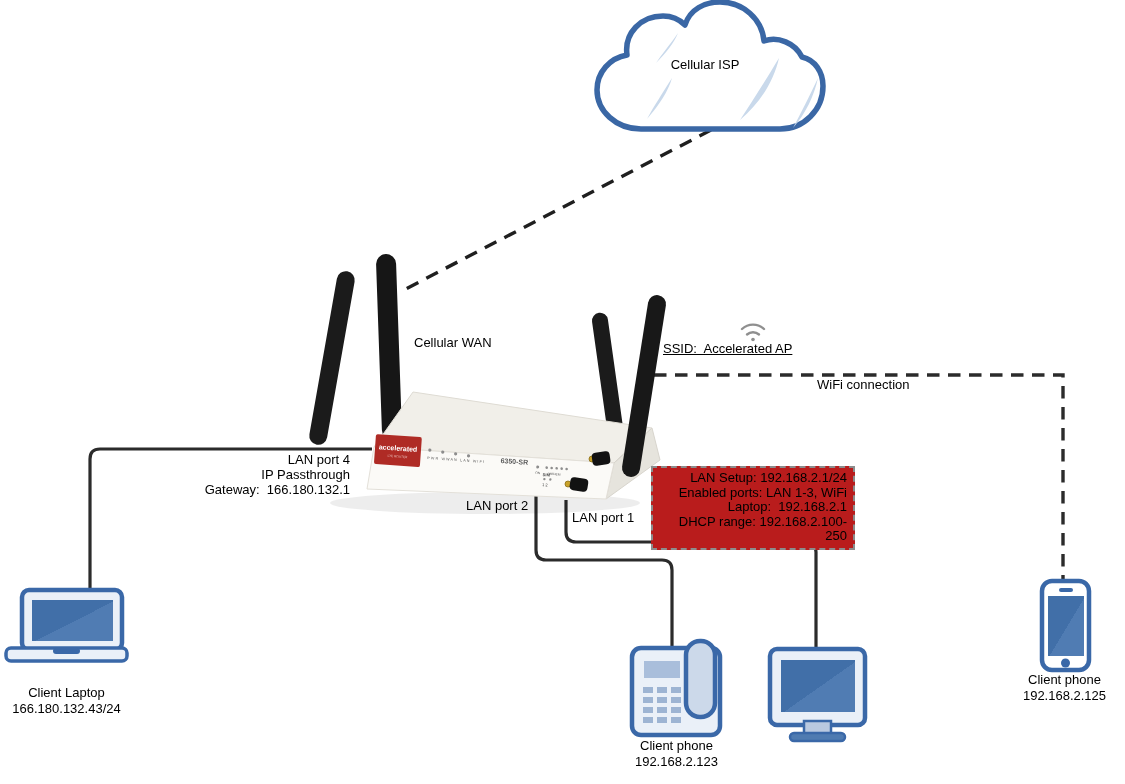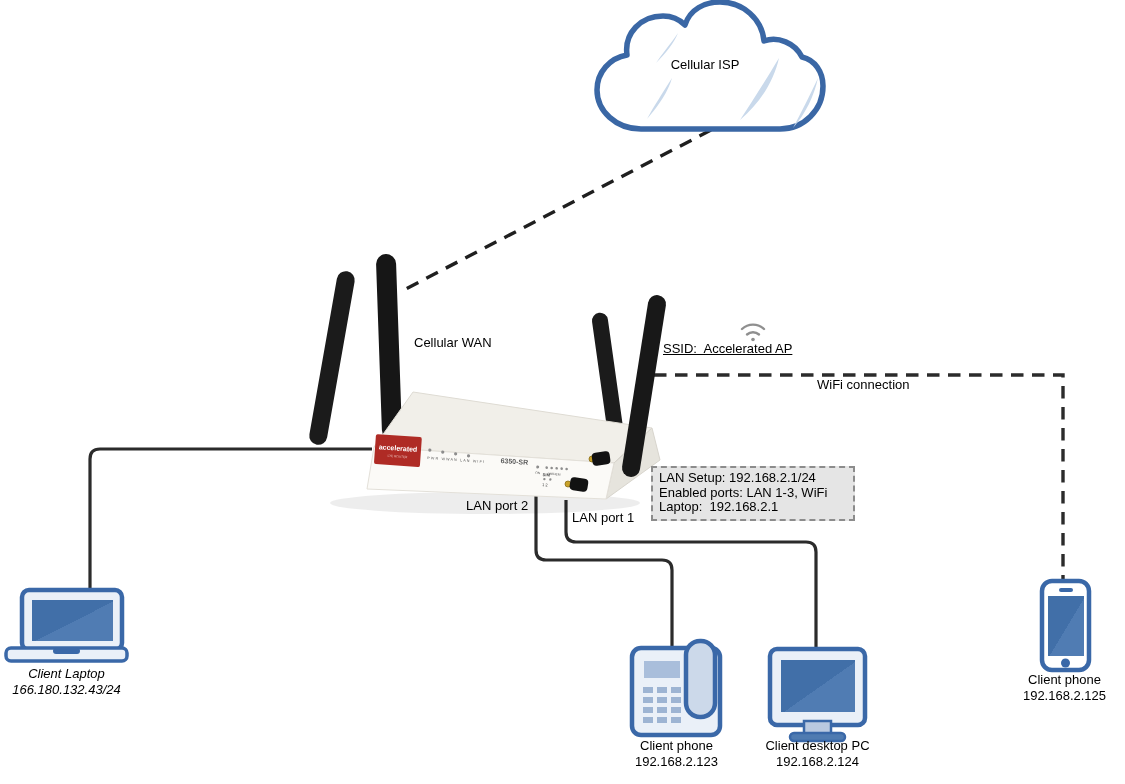--- a/index.html
+++ b/index.html
@@ -7,22 +7,22 @@
     position:relative;width:1125px;height:784px;background:#ffffff;
     font-family:"Liberation Sans", sans-serif;color:#000;overflow:hidden;
   }
   .label{position:absolute;font-size:13px;line-height:15px;white-space:nowrap;}
   .pre{white-space:pre;}
   .center{text-align:center;}
   .right{text-align:right;}
   .devlabel{line-height:16px;}
   #lan-setup-box{
     position:absolute;left:651px;top:466px;width:188px;
-    border:2px dashed #8c8c8c;background:#e5e5e5;
-    padding:3px 6px 4px 6px;text-align:left;font-size:13px;line-height:14.5px;
+    border:2px dashed #8c8c8c;background:#b91c1c;
+    padding:3px 6px 4px 6px;text-align:right;font-size:13px;line-height:14.5px;
   }
   svg{position:absolute;left:0;top:0;}
 </style>
 </head>
 <body>
 
 <div id="canvas">
 
   <svg width="1125" height="784" viewBox="0 0 1125 784">
     <defs>
@@ -180,43 +180,45 @@
   </svg>
 
   <div class="label center" style="left:645px;top:57px;width:120px;">Cellular ISP</div>
 
   <div class="label" style="left:414px;top:289px;margin-top:46px;">Cellular WAN</div>
 
   <div class="label pre" style="left:663px;top:341px;text-decoration:underline;">SSID:  Accelerated AP</div>
 
   <div class="label" style="left:817px;top:377px;">WiFi connection</div>
 
+  <div class="label right" style="left:150px;top:452px;width:200px;">
+    <div>LAN port 4</div>
+    <div>IP Passthrough</div>
+    <div class="pre">Gateway:  166.180.132.1</div>
+  </div>
 
   <div id="lan-setup-box">
     <div>LAN Setup: 192.168.2.1/24</div>
     <div>Enabled ports: LAN 1-3, WiFi</div>
     <div class="pre">Laptop:  192.168.2.1</div>
+    <div>DHCP range: 192.168.2.100-250</div>
   </div>
 
   <div class="label" style="left:466px;top:498px;">LAN port 2</div>
   <div class="label" style="left:572px;top:510px;">LAN port 1</div>
 
-  <div class="label center devlabel" style="left:0px;top:666px;width:133px;font-style:italic;">
+  <div class="label center devlabel" style="left:0px;top:685px;width:133px;">
     <div>Client Laptop</div>
     <div>166.180.132.43/24</div>
   </div>
 
   <div class="label center devlabel" style="left:610px;top:738px;width:133px;">
     <div>Client phone</div>
     <div>192.168.2.123</div>
   </div>
 
-  <div class="label center devlabel" style="left:745px;top:738px;width:145px;">
-    <div>Client desktop PC</div>
-    <div>192.168.2.124</div>
-  </div>
 
   <div class="label center devlabel" style="left:998px;top:672px;width:133px;">
     <div>Client phone</div>
     <div>192.168.2.125</div>
   </div>
 
 </div>
 
 </body></html>

